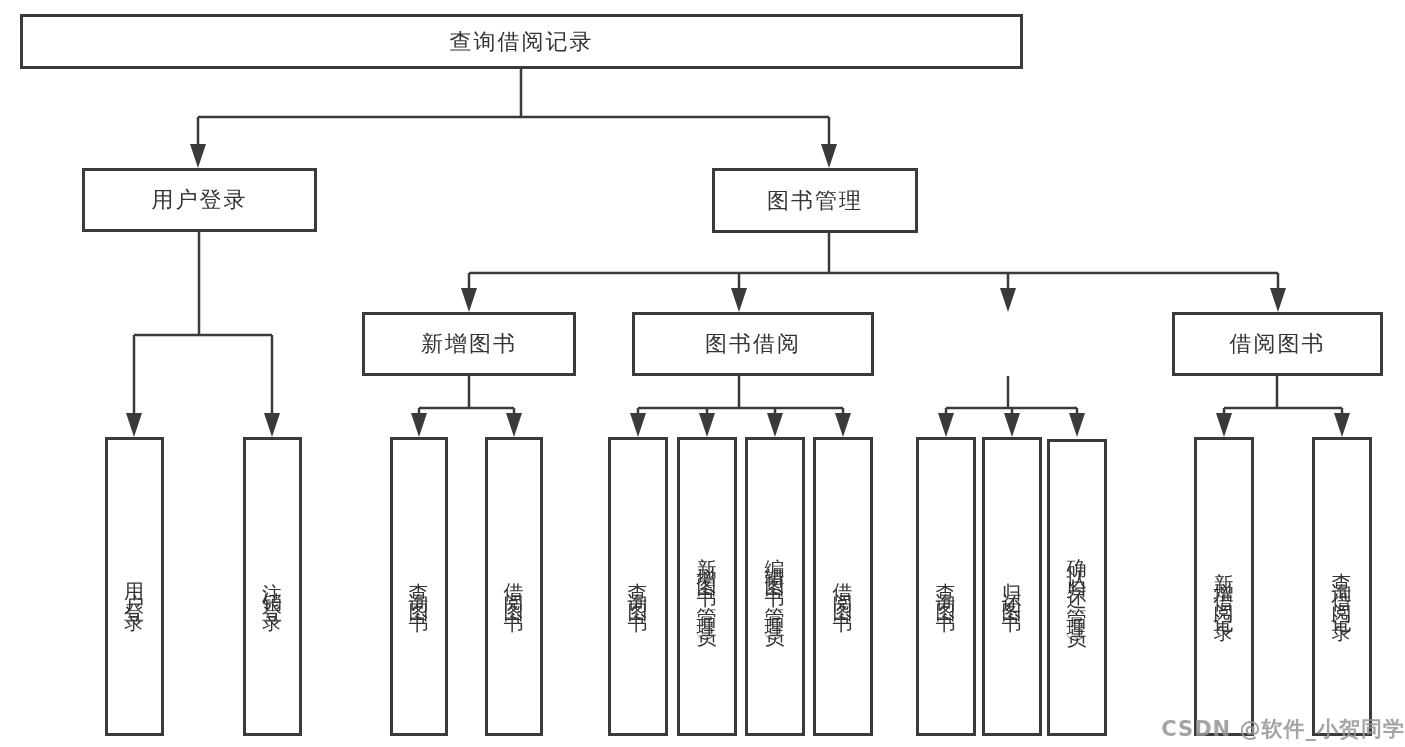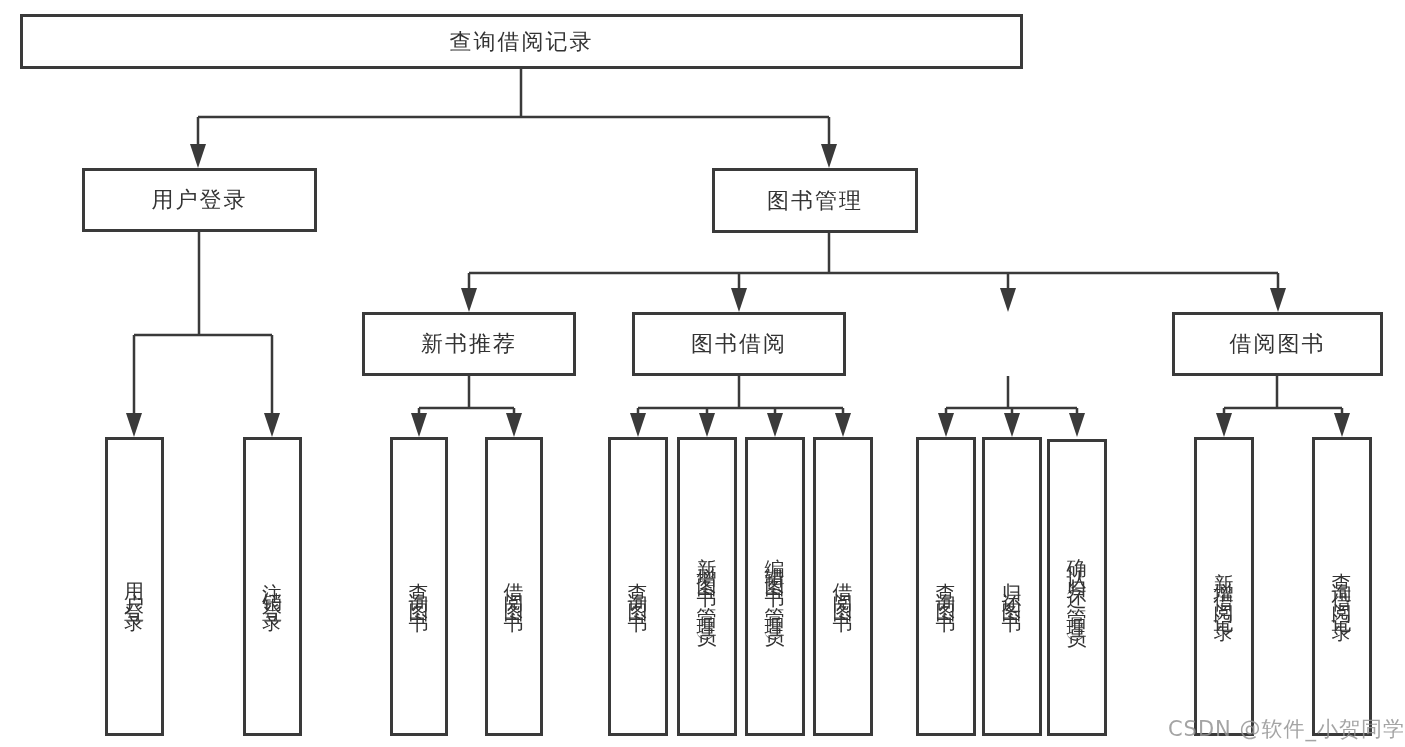--- a/index.html
+++ b/index.html
@@ -36,20 +36,21 @@
   .watermark{
     position:absolute;
     left:1160px;
     top:715px;
     width:245px;
     font-size:21px;
     letter-spacing:1px;
     color:rgba(148,148,148,0.85);
     white-space:nowrap;
     text-align:right;
+    font-weight:bold;
   }
 </style>
 </head>
 <body>
 
 <div id="stage">
 
   <svg id="wires" width="1405" height="747" viewBox="0 0 1405 747">
     <g stroke="#3a3a3a" stroke-width="2.5" fill="none">
       <path d="M521 69 V117 M198 117 H829 M198 117 V150 M829 117 V150"></path>
@@ -81,22 +82,22 @@
       <polygon points="1216,413 1232,413 1224,437"></polygon>
       <polygon points="1334,413 1350,413 1342,437"></polygon>
     </g>
   </svg>
 
   <div class="box h-box" style="left:20px;top:14px;width:1003px;height:55px">查询借阅记录</div>
 
   <div class="box h-box" style="left:82px;top:168px;width:235px;height:64px">用户登录</div>
   <div class="box h-box" style="left:712px;top:168px;width:206px;height:65px">图书管理</div>
 
-  <div class="box h-box" style="left:362px;top:312px;width:214px;height:64px">新书推荐</div>
-  <div class="box h-box" style="left:632px;top:312px;width:214px;height:64px">图书借阅</div>
+  <div class="box h-box" style="left:362px;top:312px;width:214px;height:64px">新增图书</div>
+  <div class="box h-box" style="left:632px;top:312px;width:242px;height:64px">图书借阅</div>
   <div class="box h-box" style="left:1172px;top:312px;width:211px;height:64px">借阅图书</div>
 
   <div class="box leaf" style="left:105px;top:437px;width:59px;height:299px">用户登录</div>
   <div class="box leaf" style="left:243px;top:437px;width:59px;height:299px">注销登录</div>
 
   <div class="box leaf" style="left:390px;top:437px;width:58px;height:299px">查询图书</div>
   <div class="box leaf" style="left:485px;top:437px;width:58px;height:299px">借阅图书</div>
 
   <div class="box leaf" style="left:608px;top:437px;width:60px;height:299px">查询图书</div>
   <div class="box leaf" style="left:677px;top:437px;width:60px;height:299px">新增图书（管理员）</div>

